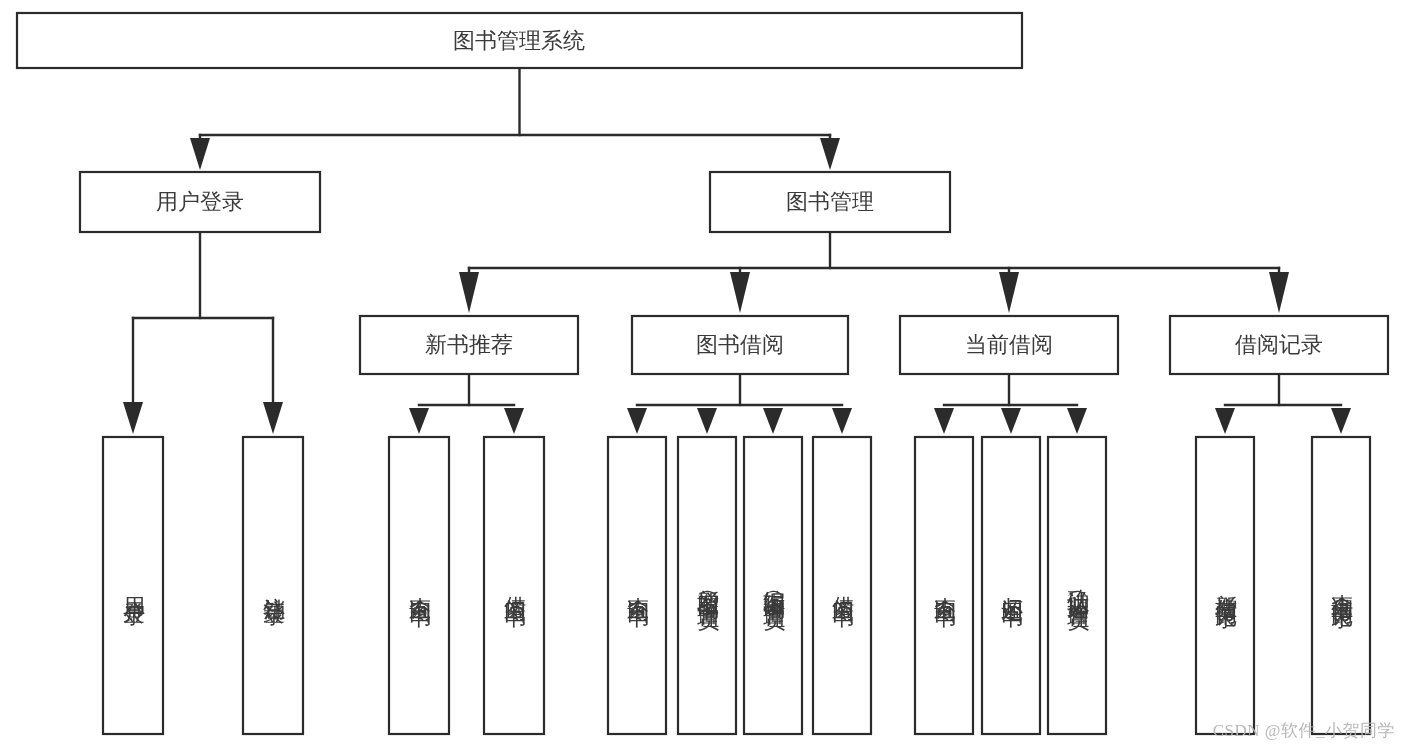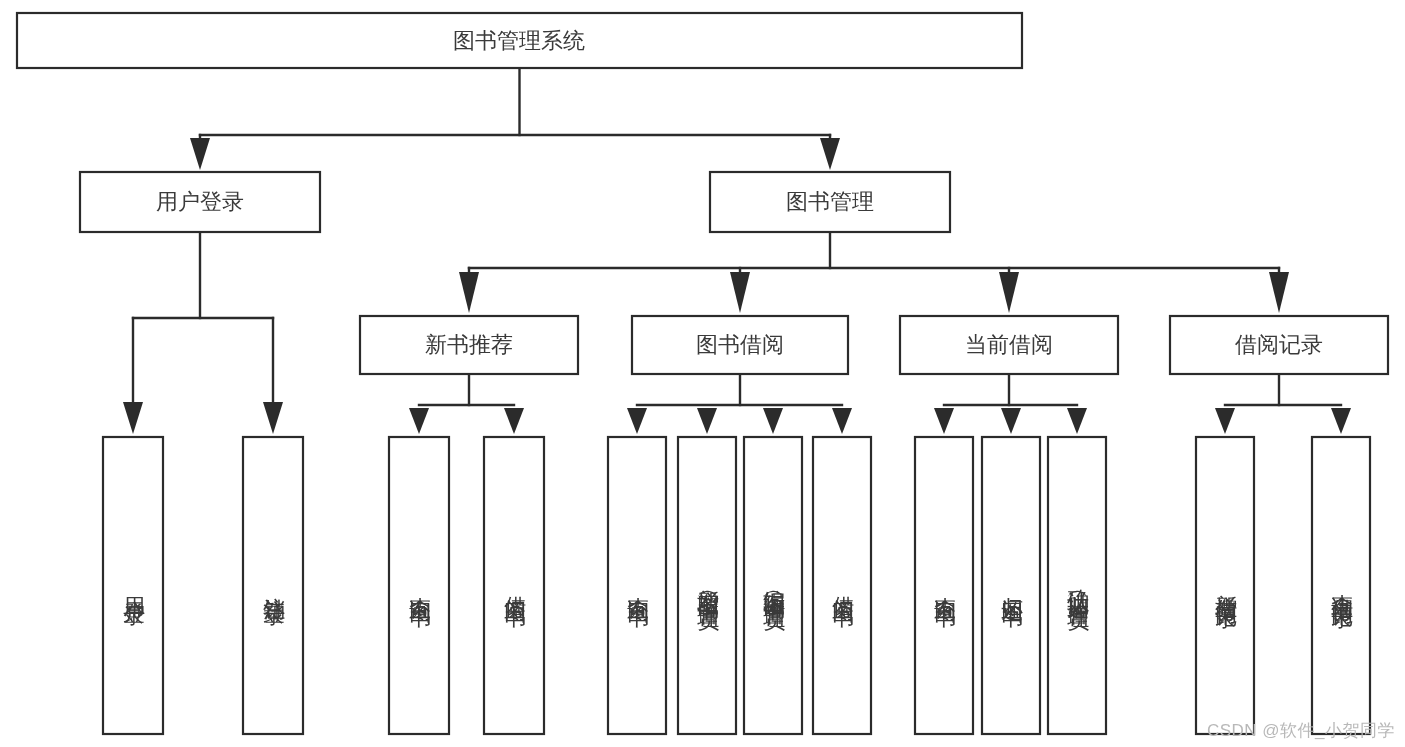--- a/index.html
+++ b/index.html
@@ -52,21 +52,21 @@
     font-size: 22px;
     text-anchor: middle;
     dominant-baseline: middle;
     writing-mode: vertical-rl;
     letter-spacing: 3px;
   }
   .watermark {
     position: absolute;
     right: 10px;
     bottom: 5px;
-    font-family: Liberation Sans, sans-serif;
+    font-family: Liberation Serif, serif;
     font-size: 17px;
     color: #b8b8b8;
     letter-spacing: 0.5px;
     white-space: nowrap;
     pointer-events: none;
   }
 </style>
 </head>
 <body>
 

